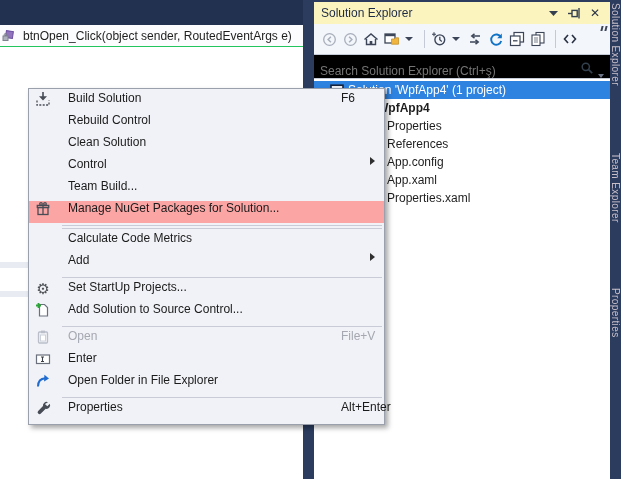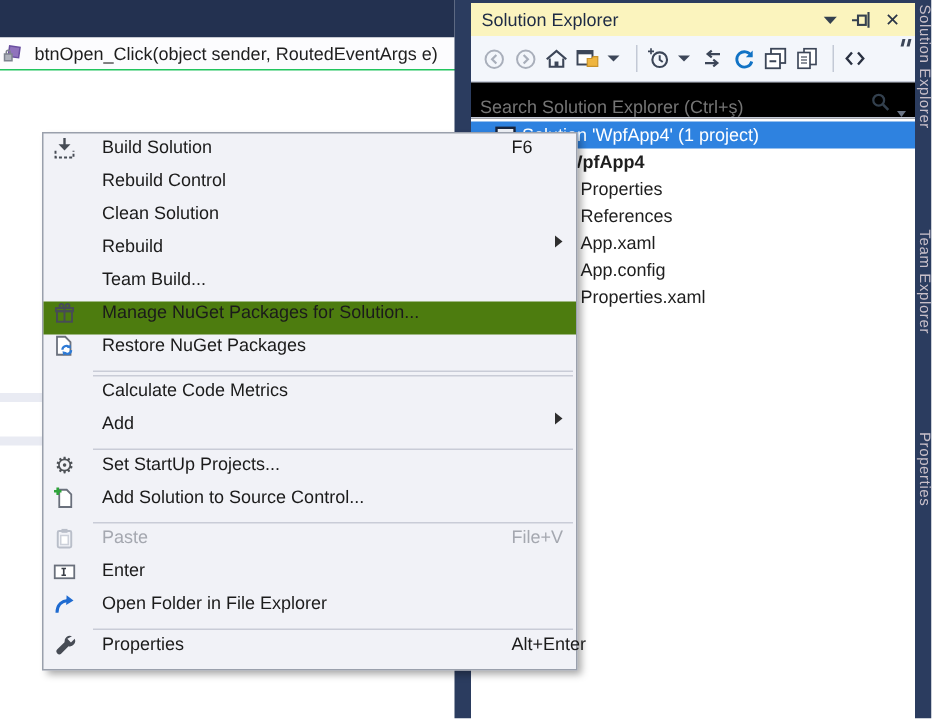--- a/index.html
+++ b/index.html
@@ -44,21 +44,21 @@
   .i0{padding-left:16px}.i1{padding-left:63px}.i2{padding-left:73px}.i3{padding-left:76px}
   .tico{display:inline-flex;margin-right:4px;flex:none}
   .tico3{display:inline-flex;margin-right:3px;flex:none}
 
   
   .cmenu{position:absolute;left:28px;top:88px;width:355px;background:#F1F2F7;
          border:1px solid #9AA0AC;box-shadow:3px 3px 5px rgba(0,0,0,.35);
          padding:2px 0;z-index:10}
   .mi{height:22px;display:flex;align-items:flex-start;position:relative;font-size:12px;
       color:#1B1B1B;padding-left:6px;white-space:nowrap}
-  .mi.hl{background:#4d7c0f}
+  .mi.hl{background:#fca5a5}
   .mi.dis{color:#A5A8B0}
   .mic{width:16px;height:16px;margin-right:17px;display:flex;align-items:center;
        justify-content:center;flex:none}
   .mis{position:absolute;left:312px}
   .subarrow{position:absolute;right:9px;width:0;height:0;border-left:5px solid #2F2F2F;
             border-top:4px solid transparent;border-bottom:4px solid transparent}
   .msep{height:1px;background:#C9CCD7;margin:2px 2px 2px 33px}
   .gear{font-size:15px;line-height:15px;color:#4E5257}
 </style>
 </head>
@@ -202,24 +202,24 @@
     <div class="trow b i1">
       <span>WpfApp4</span>
     </div>
     <div class="trow i2">
       <span>Properties</span>
     </div>
     <div class="trow i2">
       <span>References</span>
     </div>
     <div class="trow i2">
+      <span>App.config</span>
+    </div>
+    <div class="trow i2">
       <span>App.xaml</span>
-    </div>
-    <div class="trow i2">
-      <span>App.config</span>
     </div>
     <div class="trow i2">
       <span>Properties.xaml</span>
     </div>
   </div>
 </div>
 
 <div class="right-strip">
   <div class="vtab" style="top:3px">Solution Explorer</div>
   <div class="vtab" style="top:153px">Team Explorer</div>
@@ -244,21 +244,21 @@
     <span>Rebuild Control</span>
   </div>
 
   <div class="mi">
     <span class="mic"></span>
     <span>Clean Solution</span>
   </div>
 
   <div class="mi">
     <span class="mic"></span>
-    <span>Rebuild</span>
+    <span>Control</span>
     <span class="subarrow"></span>
   </div>
 
   <div class="mi">
     <span class="mic"></span>
     <span>Team Build...</span>
   </div>
 
 
   <div class="mi hl">
@@ -267,32 +267,20 @@
         <rect x="3" y="6.5" width="10" height="7"></rect>
         <rect x="2.3" y="4.4" width="11.4" height="2.1"></rect>
         <circle cx="6" cy="2.9" r="1.3"></circle>
           <circle cx="10" cy="2.9" r="1.3"></circle>
         <path d="M8 4.4v9.1"></path>
       </svg>
     </span>
     <span>Manage NuGet Packages for Solution...</span>
   </div>
 
-  <div class="mi">
-    <span class="mic">
-      <svg width="16" height="16" viewBox="0 0 16 16">
-        <path d="M3 1.5h5.5L12 5v8.5H3z" fill="#fff" stroke="#6A707C" stroke-width="1.2"></path>
-        <path d="M6.6 10.2a2.6 2.6 0 0 1 4.4-1.8" fill="none" stroke="#2E7BD6" stroke-width="1.5"></path>
-        <path d="M11.9 6.6l.4 2.8-2.7-.6z" fill="#2E7BD6"></path>
-        <path d="M12.4 10.4a2.6 2.6 0 0 1-4.4 1.8" fill="none" stroke="#2E7BD6" stroke-width="1.5"></path>
-        <path d="M7.1 14l-.4-2.8 2.7.6z" fill="#2E7BD6"></path>
-      </svg>
-    </span>
-    <span>Restore NuGet Packages</span>
-  </div>
 
   <div class="msep"></div>
 
 
   <div class="msep"></div>
 
   <div class="mi">
     <span class="mic"></span>
     <span>Calculate Code Metrics</span>
   </div>
@@ -323,21 +311,21 @@
   <div class="msep"></div>
 
   <div class="mi dis">
     <span class="mic">
       <svg width="16" height="16" viewBox="0 0 16 16">
         <rect x="3.5" y="3" width="9" height="11" rx="1" fill="none" stroke="#B9BEC9" stroke-width="1.3"></rect>
         <rect x="6" y="1.6" width="4" height="2.6" fill="#B9BEC9"></rect>
         <rect x="5.5" y="6" width="5" height="6" fill="#fff" stroke="#CDD1DA" stroke-width="1"></rect>
       </svg>
     </span>
-    <span>Paste</span>
+    <span>Open</span>
     <span class="mis">File+V</span>
   </div>
 
   <div class="mi">
     <span class="mic">
       <svg width="16" height="16" viewBox="0 0 16 16">
         <rect x="1.5" y="4" width="13" height="8.5" fill="#fff" stroke="#6A707C" stroke-width="1.2"></rect>
         <path d="M6 6h3M6 10.5h3M7.5 6v4.5" stroke="#3A3F47" stroke-width="1.1" fill="none"></path>
       </svg>
     </span>

